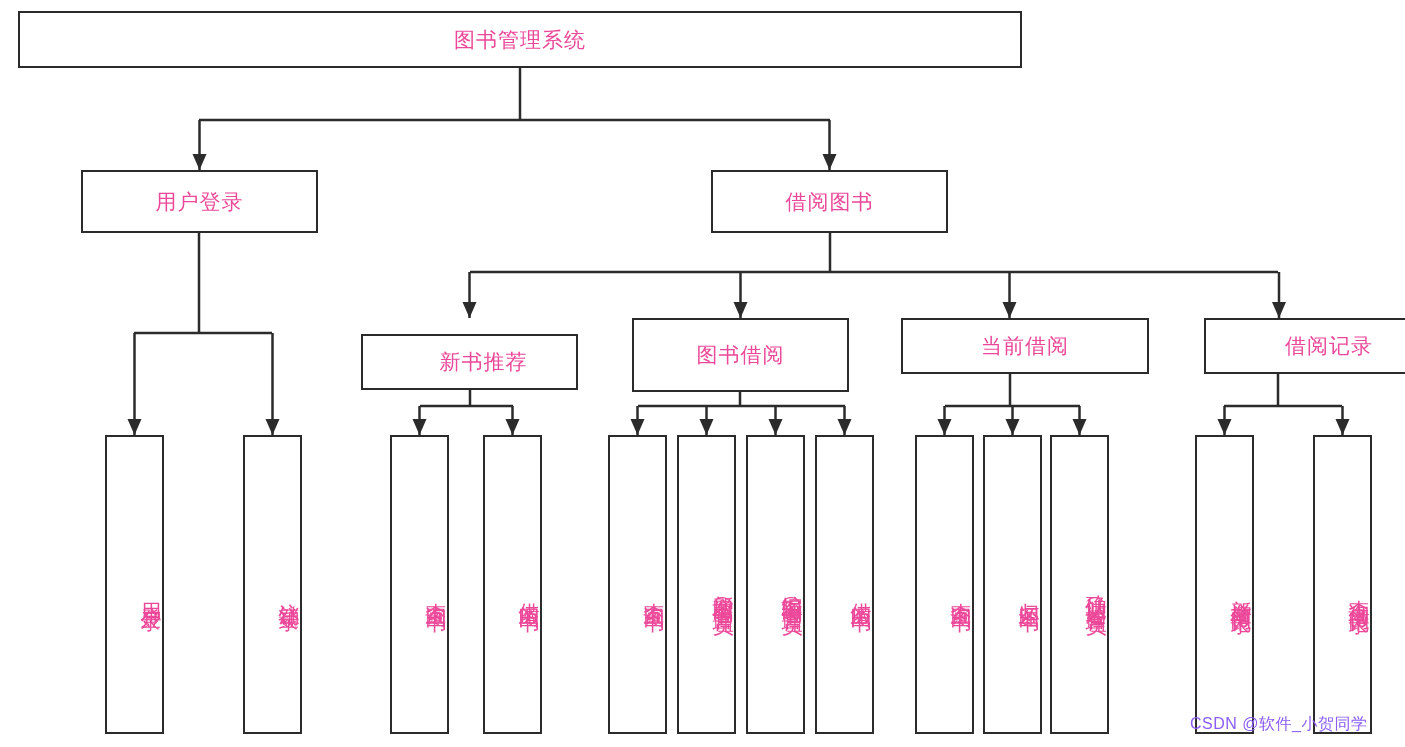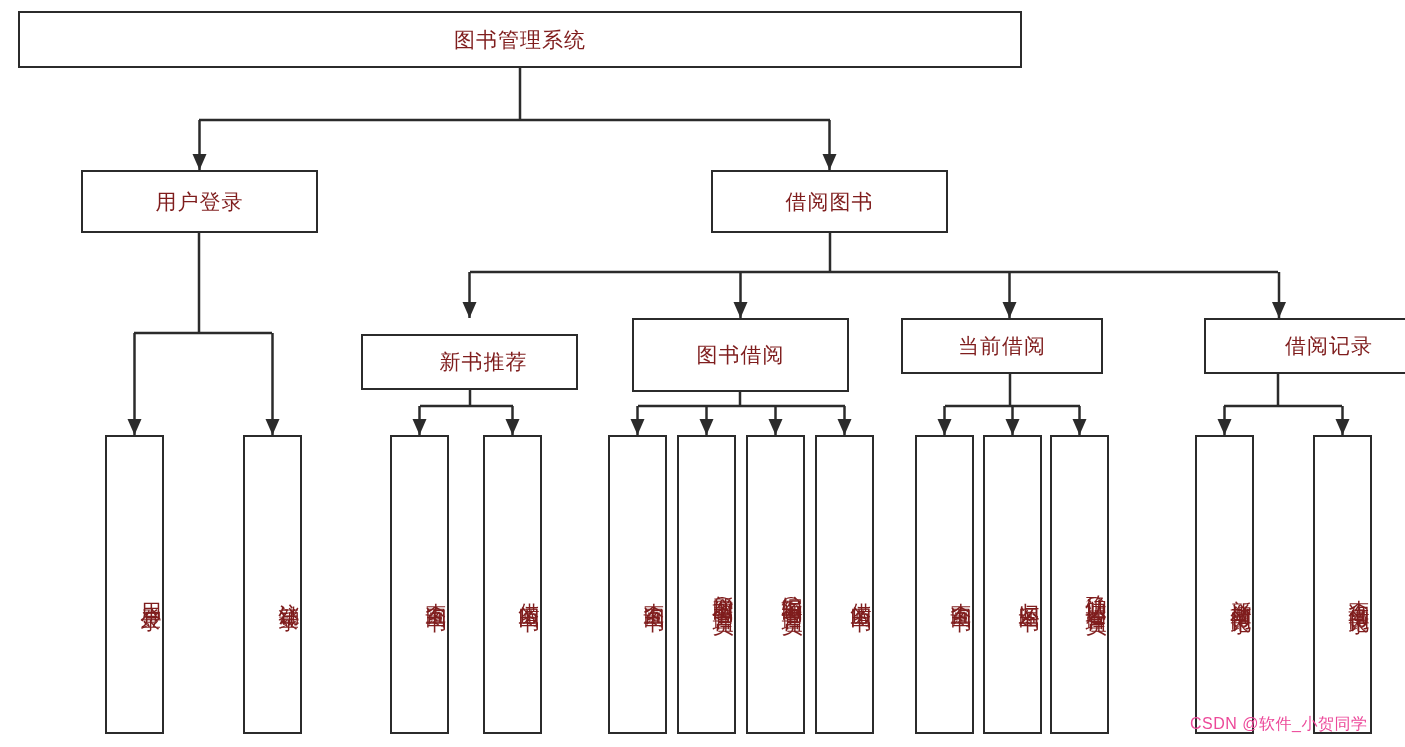--- a/index.html
+++ b/index.html
@@ -1,27 +1,27 @@
 <!DOCTYPE html>
 <html><head>
 <meta charset="utf-8">
 <style>
   html,body{margin:0;padding:0;background:#ffffff;}
   body{width:1405px;height:747px;position:relative;overflow:hidden;
        font-family:"Liberation Sans","DejaVu Sans",sans-serif;}
   #canvas{position:absolute;left:0;top:0;width:1405px;height:747px;}
   .node{position:absolute;box-sizing:border-box;background:#ffffff;
         border:2.5px solid #2b2b2b;display:flex;align-items:center;
-        justify-content:center;color:#7f1d1d;}
+        justify-content:center;color:#ec4899;}
   .node.horiz{font-size:21px;letter-spacing:1px;}
   .node.vert{writing-mode:vertical-rl;text-orientation:upright;
              font-size:21px;letter-spacing:3px;line-height:1.0;
              padding-top:14px;align-items:flex-start;}
   .watermark{position:absolute;left:1190px;top:714px;font-size:16px;
-             color:#ec4899;white-space:nowrap;letter-spacing:0.5px;}
+             color:#8b5cf6;white-space:nowrap;letter-spacing:0.5px;}
 </style>
 </head>
 <body>
 
 <svg id="canvas" viewBox="0 0 1405 747" xmlns="http://www.w3.org/2000/svg">
     <line x1="520" y1="68" x2="520" y2="120" stroke="#2b2b2b" stroke-width="2.5"></line>
     <line x1="199" y1="120" x2="830" y2="120" stroke="#2b2b2b" stroke-width="2.5"></line>
     <line x1="199.5" y1="120" x2="199.5" y2="170" stroke="#2b2b2b" stroke-width="2.5"></line>
     <polygon points="192.5,154 206.5,154 199.5,170" fill="#2b2b2b"></polygon>
     <line x1="829.5" y1="120" x2="829.5" y2="170" stroke="#2b2b2b" stroke-width="2.5"></line>
@@ -83,21 +83,21 @@
     </div>
     <div class="node horiz" style="left: 711px; top: 170px; width: 237px; height: 63px;">
       <span>借阅图书</span>
     </div>
     <div class="node horiz" style="left: 361px; top: 334px; width: 217px; height: 56px; padding-left: 28px;">
       <span>新书推荐</span>
     </div>
     <div class="node horiz" style="left: 632px; top: 318px; width: 217px; height: 74px;">
       <span>图书借阅</span>
     </div>
-    <div class="node horiz" style="left: 901px; top: 318px; width: 202px; height: 56px;">
+    <div class="node horiz" style="left: 901px; top: 318px; width: 248px; height: 56px;">
       <span>当前借阅</span>
     </div>
     <div class="node horiz" style="left: 1204px; top: 318px; width: 250px; height: 56px;">
       <span>借阅记录</span>
     </div>
     <div class="node vert" style="left: 105px; top: 435px; width: 59px; height: 299px;">
       <span>用户登录</span>
     </div>
     <div class="node vert" style="left: 243px; top: 435px; width: 59px; height: 299px;">
       <span>注销登录</span>

